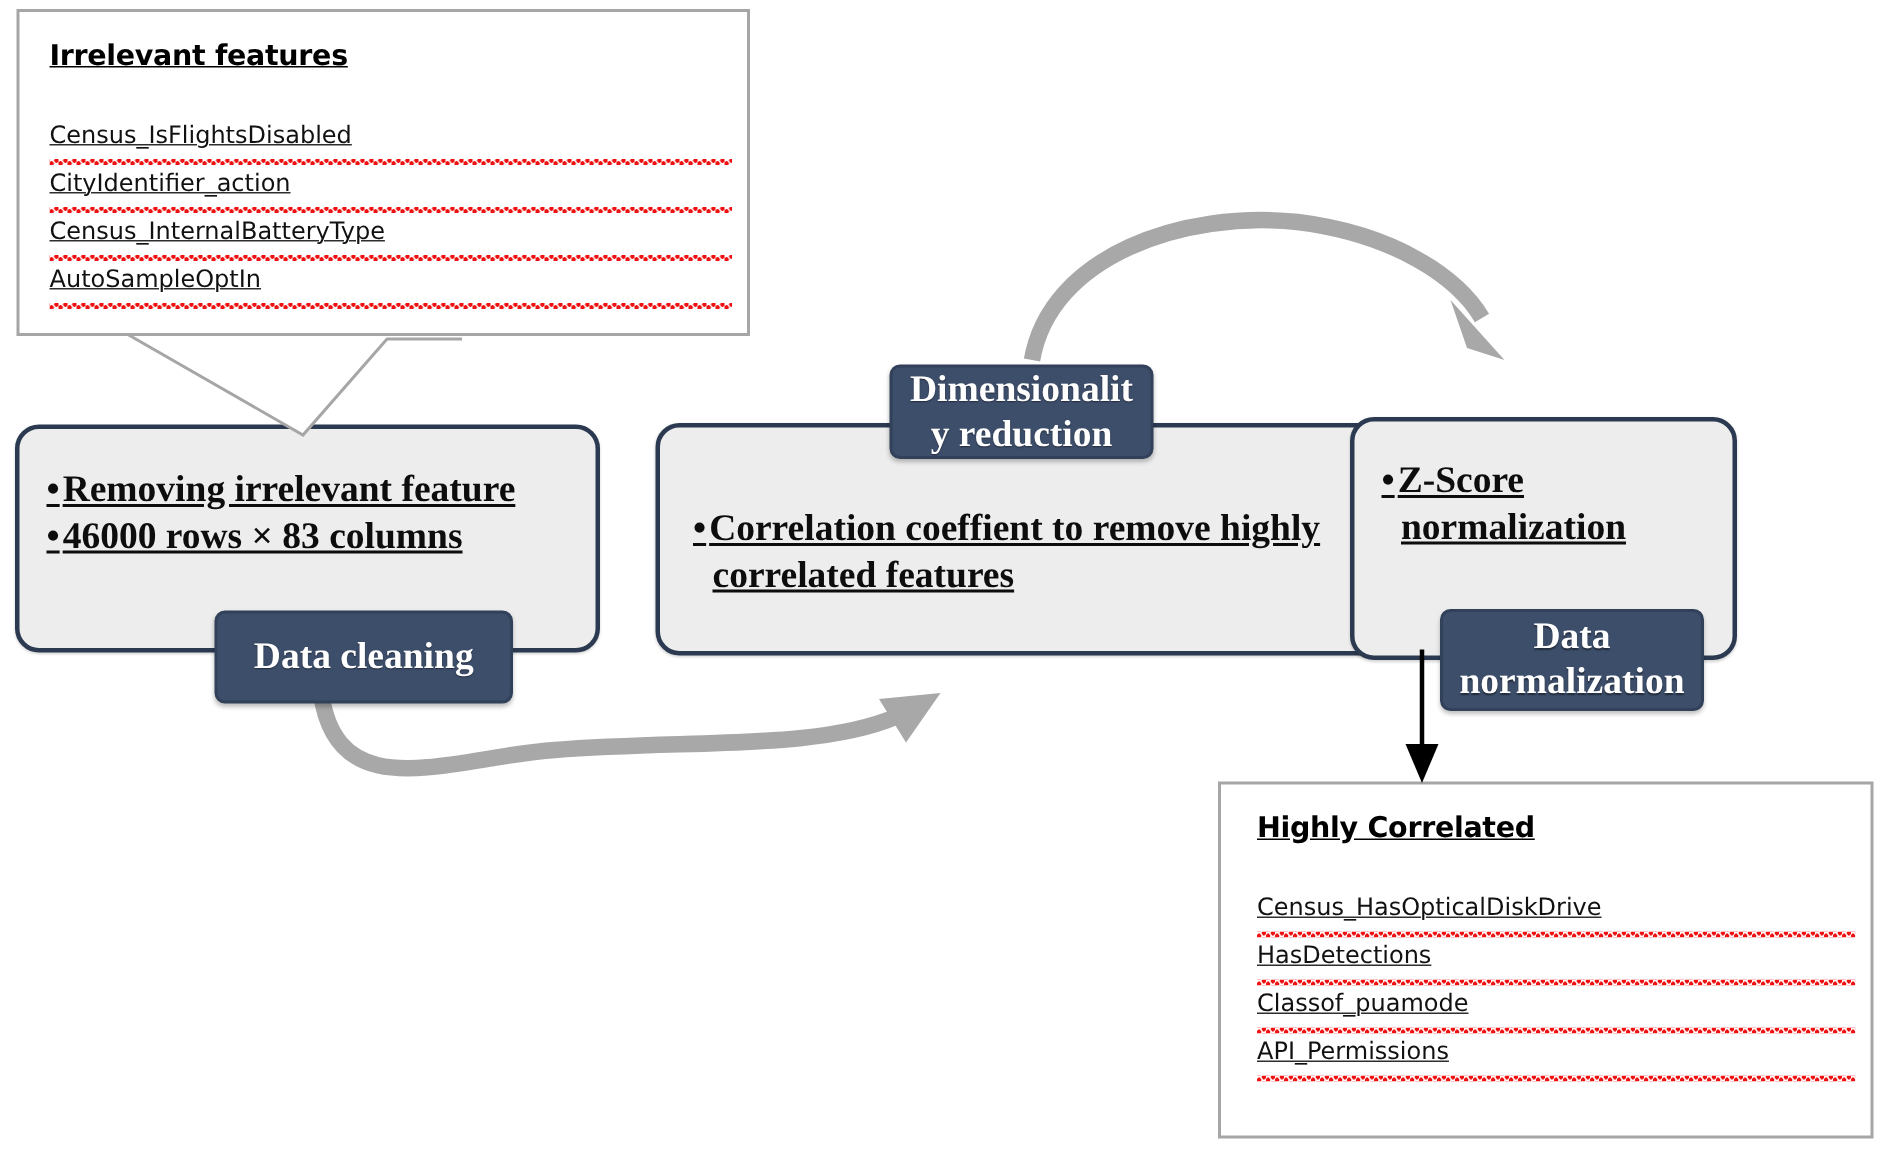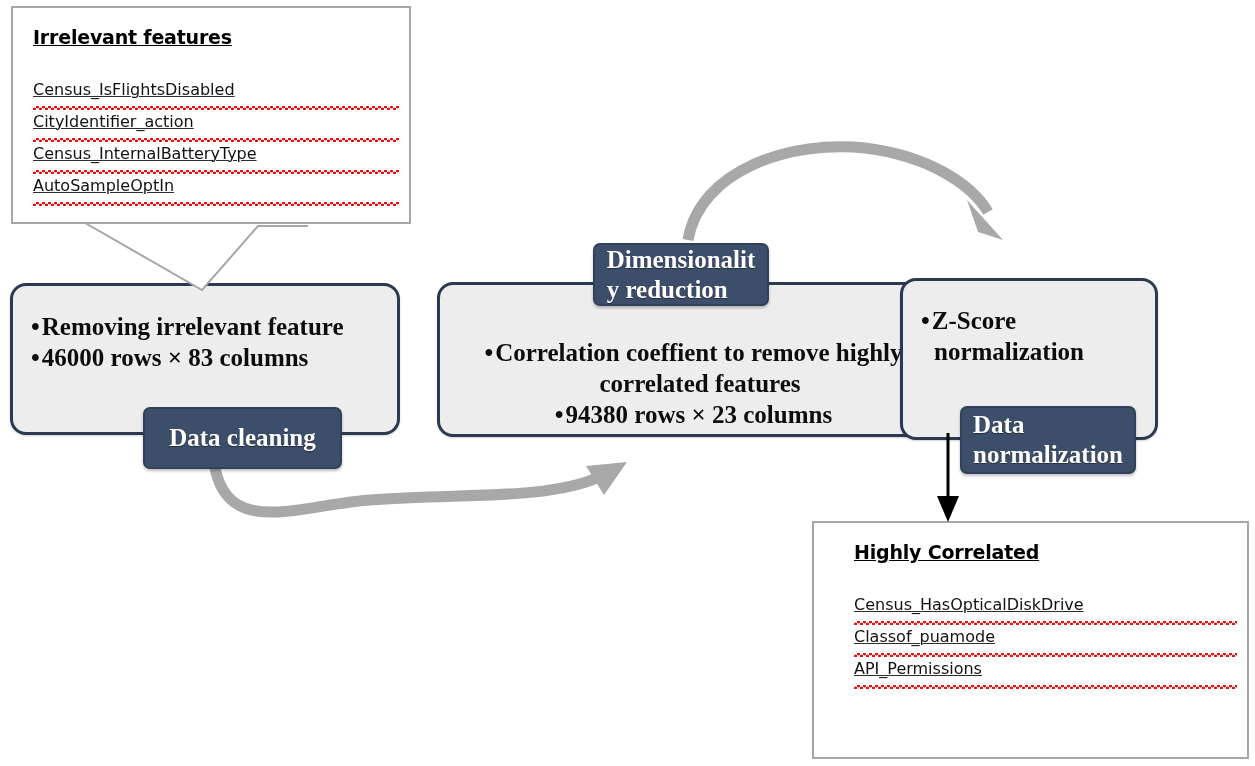--- a/index.html
+++ b/index.html
@@ -86,37 +86,38 @@
     right: 12px;
   }
   .bullet {
     font-family: "Liberation Serif", "DejaVu Serif", serif;
     font-weight: bold;
     font-size: 25px;
     line-height: 31px;
     color: #0d0d0d;
     text-indent: -13px;
     padding-left: 13px;
+    text-decoration: underline;
   }
   .bullet::before {
     content: "\2022";
     margin-right: 2px;
   }
 
   
   .badge {
     position: absolute;
     background: #3d4e6b;
     border: 2px solid #32415a;
     border-radius: 7px;
     box-sizing: border-box;
     display: flex;
     align-items: center;
     justify-content: center;
-    text-align: left;
+    text-align: center;
     z-index: 6;
     box-shadow: 0 2px 3px rgba(0,0,0,0.25);
   }
   .badge-label {
     font-family: "Liberation Serif", "DejaVu Serif", serif;
     font-weight: bold;
     font-size: 25px;
     line-height: 30px;
     color: #ffffff;
     text-shadow: 0 1px 1px rgba(0,0,0,0.45);
@@ -151,21 +152,21 @@
     </g>
 
     <g>
       <path d="M 688 240
                C 700 170, 790 140, 865 148
                C 930 156, 972 185, 988 212" fill="none" stroke="#a8a8a8" stroke-width="11" stroke-linecap="butt"></path>
       <polygon points="1003,240 967,200 978,232" fill="#a8a8a8"></polygon>
     </g>
   </svg>
 
-  <div class="callout" style="left:11px; top:6px; width:400px; height:218px;">
+  <div class="callout" style="left:11px; top:6px; width:489px; height:218px;">
     <div style="position:absolute; left:20px; top:18px; right:10px;">
       <div class="callout-title">Irrelevant features</div>
       <div class="callout-list">
         <span class="callout-item">Census_IsFlightsDisabled</span>
         <span class="callout-item">CityIdentifier_action</span>
         <span class="callout-item">Census_InternalBatteryType</span>
         <span class="callout-item">AutoSampleOptIn</span>
       </div>
     </div>
   </div>
@@ -179,46 +180,46 @@
     <div class="bullets" style="top:25px;">
       <div class="bullet">Removing irrelevant feature</div>
       <div class="bullet">46000 rows × 83 columns</div>
     </div>
   </div>
 
   <div class="badge" style="left:143px; top:407px; width:199px; height:62px;">
     <span class="badge-label">Data cleaning</span>
   </div>
 
-  <div class="process" style="left:437px; top:282px; width:505px; height:155px;text-align:center;">
+  <div class="process" style="left:437px; top:282px; width:505px; height:155px;">
     <div class="bullets" style="top:52px; left:22px; right:14px;">
       <div class="bullet">Correlation coeffient to remove highly correlated features</div>
-      <div class="bullet">94380 rows × 23 columns</div>
     </div>
   </div>
 
   <div class="badge" style="left:593px; top:243px; width:176px; height:63px;">
     <span class="badge-label"><span>Dimensionalit</span><br><span>y reduction</span></span>
   </div>
 
   <div class="process" style="left:900px; top:278px; width:258px; height:162px;">
     <div class="bullets" style="top:24px; left:18px; right:10px;">
       <div class="bullet">Z-Score normalization</div>
     </div>
   </div>
 
   <div class="badge" style="left:960px; top:406px; width:176px; height:68px;">
     <span class="badge-label"><span>Data</span><br><span>normalization</span></span>
   </div>
 
   <div class="callout" style="left:812px; top:521px; width:437px; height:238px;">
-    <div style="position:absolute; left:40px; top:18px; right:10px;">
+    <div style="position:absolute; left:24px; top:18px; right:10px;">
       <div class="callout-title">Highly Correlated</div>
       <div class="callout-list">
         <span class="callout-item">Census_HasOpticalDiskDrive</span>
+        <span class="callout-item">HasDetections</span>
         <span class="callout-item">Classof_puamode</span>
         <span class="callout-item">API_Permissions</span>
       </div>
     </div>
   </div>
 
   <svg class="arrow-layer arrow-layer-top" viewBox="0 0 1255 766" xmlns="http://www.w3.org/2000/svg">
     <g>
       <line x1="948" y1="433" x2="948" y2="507" stroke="#000000" stroke-width="3"></line>
       <polygon points="948,522 937,496 959,496" fill="#000000"></polygon>

